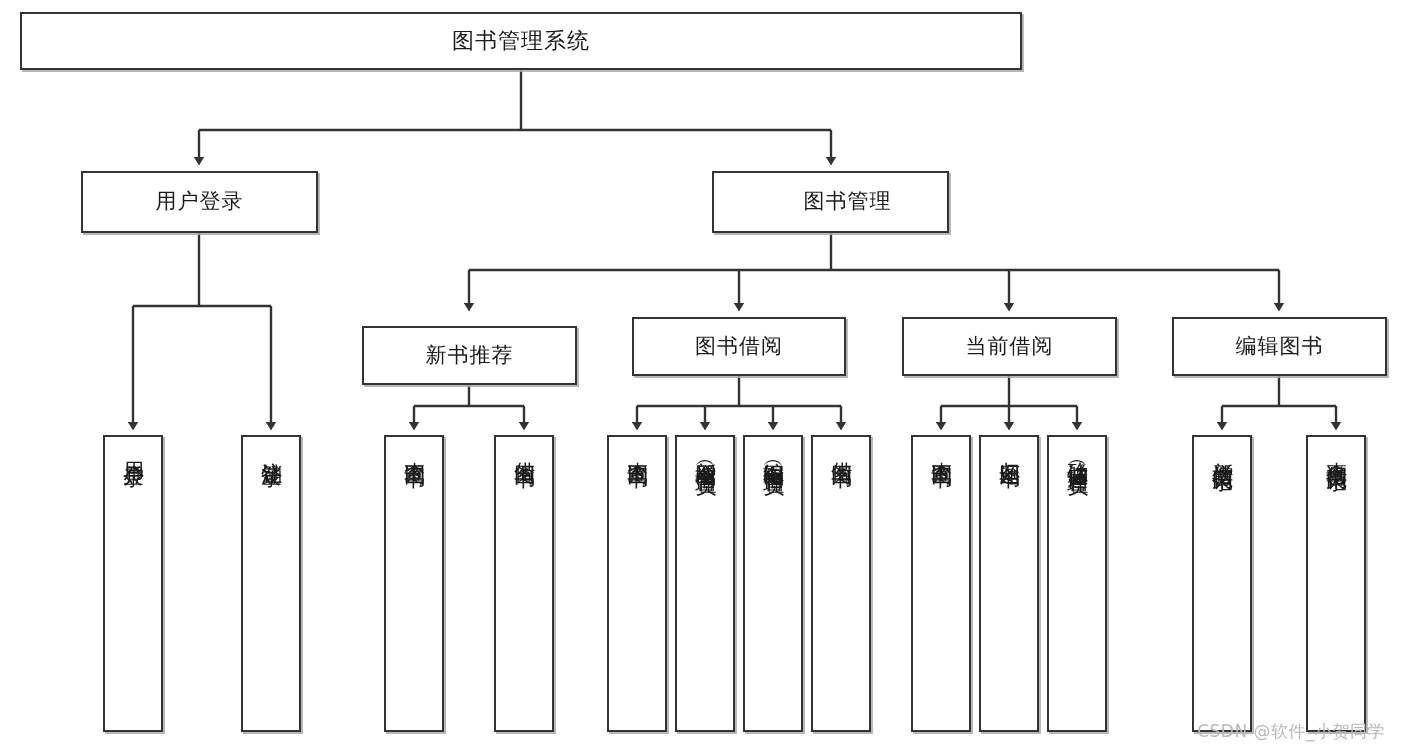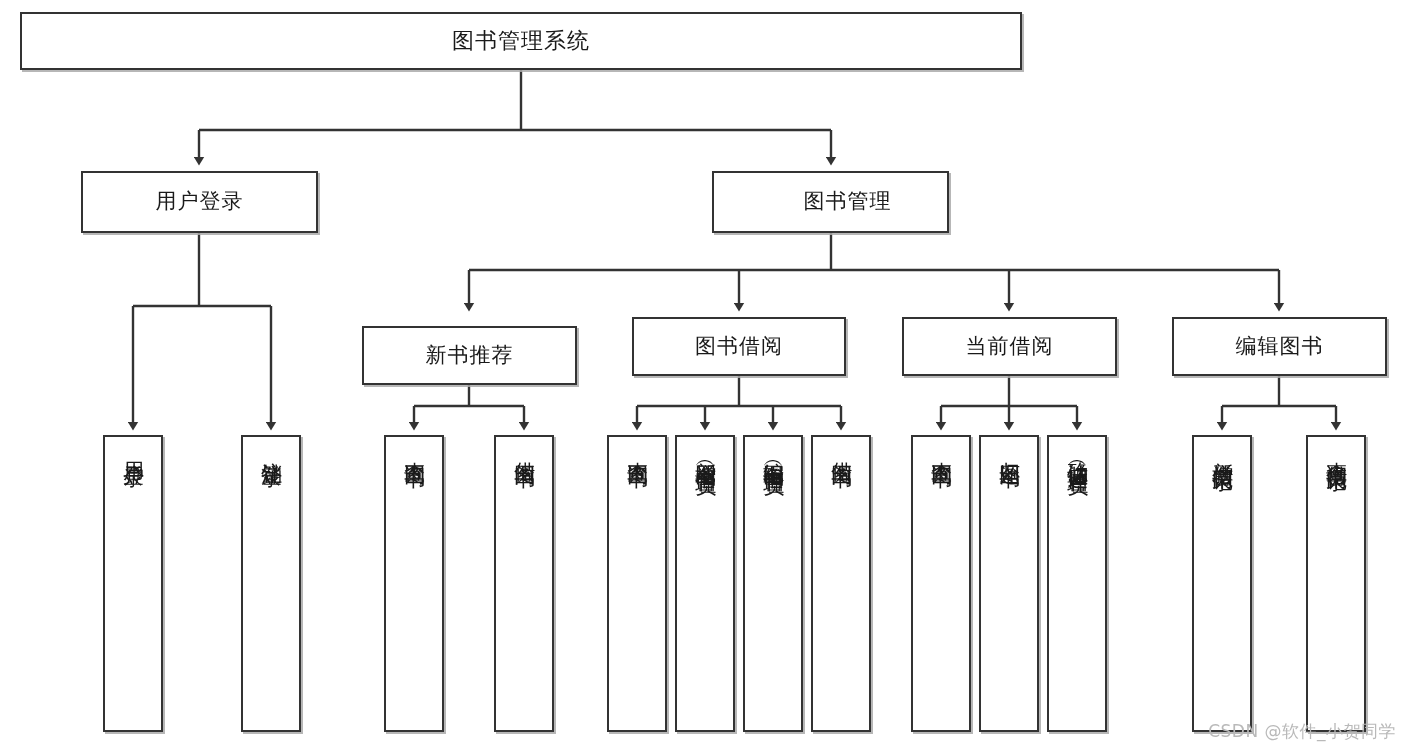--- a/index.html
+++ b/index.html
@@ -60,21 +60,21 @@
   .node.vertical .node-label {
     writing-mode: vertical-rl;
     text-orientation: upright;
     font-size: 21px;
     line-height: 1.12;
     letter-spacing: 2px;
     white-space: nowrap;
   }
   .watermark {
     position: absolute;
-    right: 9px;
+    right: 20px;
     bottom: 4px;
     font-size: 17px;
     color: #b9b9b9;
     letter-spacing: 0.5px;
     white-space: nowrap;
     user-select: none;
   }
 </style>
 </head>
 <body>

